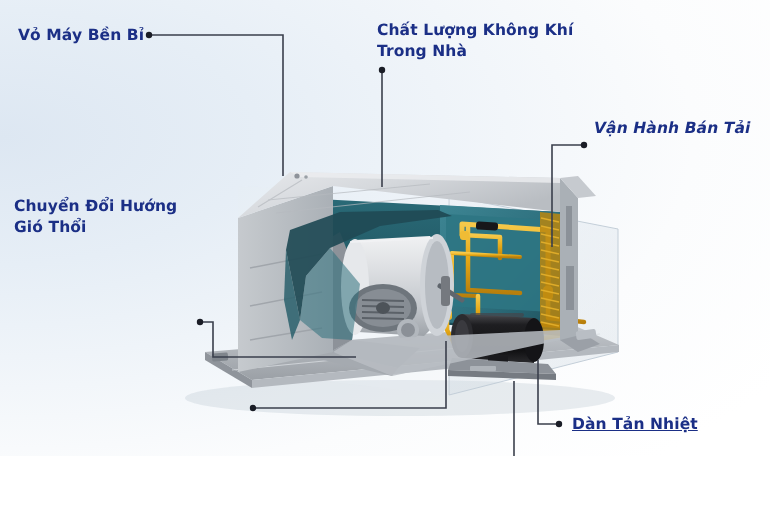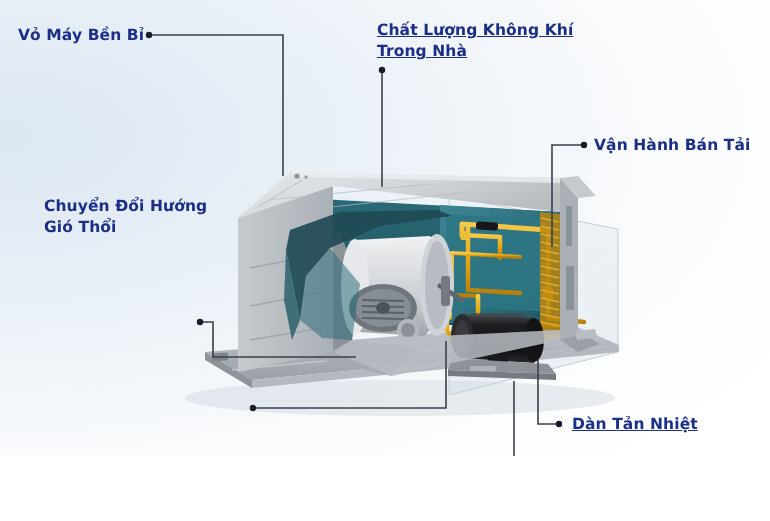--- a/index.html
+++ b/index.html
@@ -263,20 +263,20 @@
       <circle id="dot1" r="3.2" cx="382" cy="70"></circle>
       <circle id="dot2" r="3.2" cx="584" cy="145"></circle>
       <circle id="dot3" r="3.2" cx="200" cy="322"></circle>
       <circle id="dot4" r="3.2" cx="253" cy="408"></circle>
       <circle id="dot5" r="3.2" cx="514" cy="460"></circle>
       <circle id="dot6" r="3.2" cx="559" cy="424"></circle>
     </g>
   </svg>
 
   <div class="label" id="lbl0" style="left: 18px; top: 25px; color: rgb(27, 47, 134);">Vỏ Máy Bền Bỉ</div>
-  <div class="label" id="lbl1" style="left: 377px; top: 20px; color: rgb(27, 47, 134); text-decoration: underline;">Chất Lượng Không Khí
+  <div class="label" id="lbl1" style="left: 377px; top: 20px; color: rgb(27, 47, 134);">Chất Lượng Không Khí
 Trong Nhà</div>
-  <div class="label" id="lbl2" style="left: 594px; top: 135px; color: rgb(27, 47, 134);">Vận Hành Bán Tải</div>
-  <div class="label" id="lbl3" style="left: 14px; top: 196px; color: rgb(27, 47, 134); margin-left: 30px;">Chuyển Đổi Hướng
+  <div class="label" id="lbl2" style="left: 594px; top: 118px; color: rgb(27, 47, 134); font-style: italic;">Vận Hành Bán Tải</div>
+  <div class="label" id="lbl3" style="left: 14px; top: 196px; color: rgb(27, 47, 134);">Chuyển Đổi Hướng
 Gió Thổi</div>
   <div class="label" id="lbl6" style="left: 572px; top: 414px; color: rgb(27, 47, 134); text-decoration: underline;">Dàn Tản Nhiệt</div>
 
 </div>
 
 </body></html>

